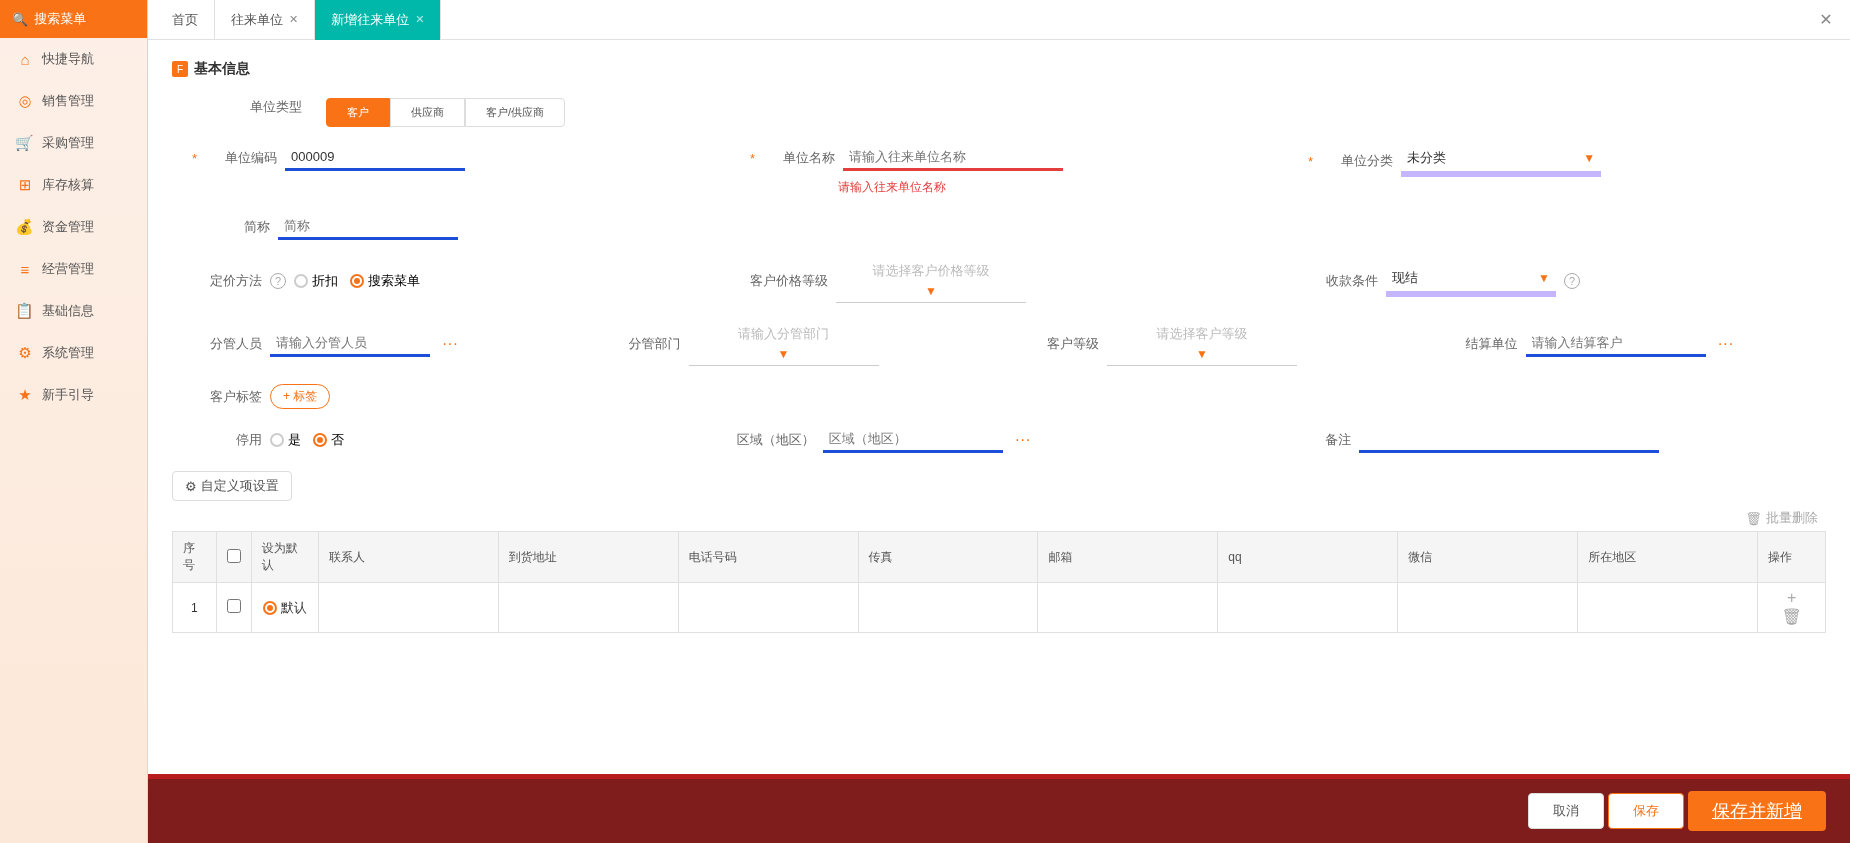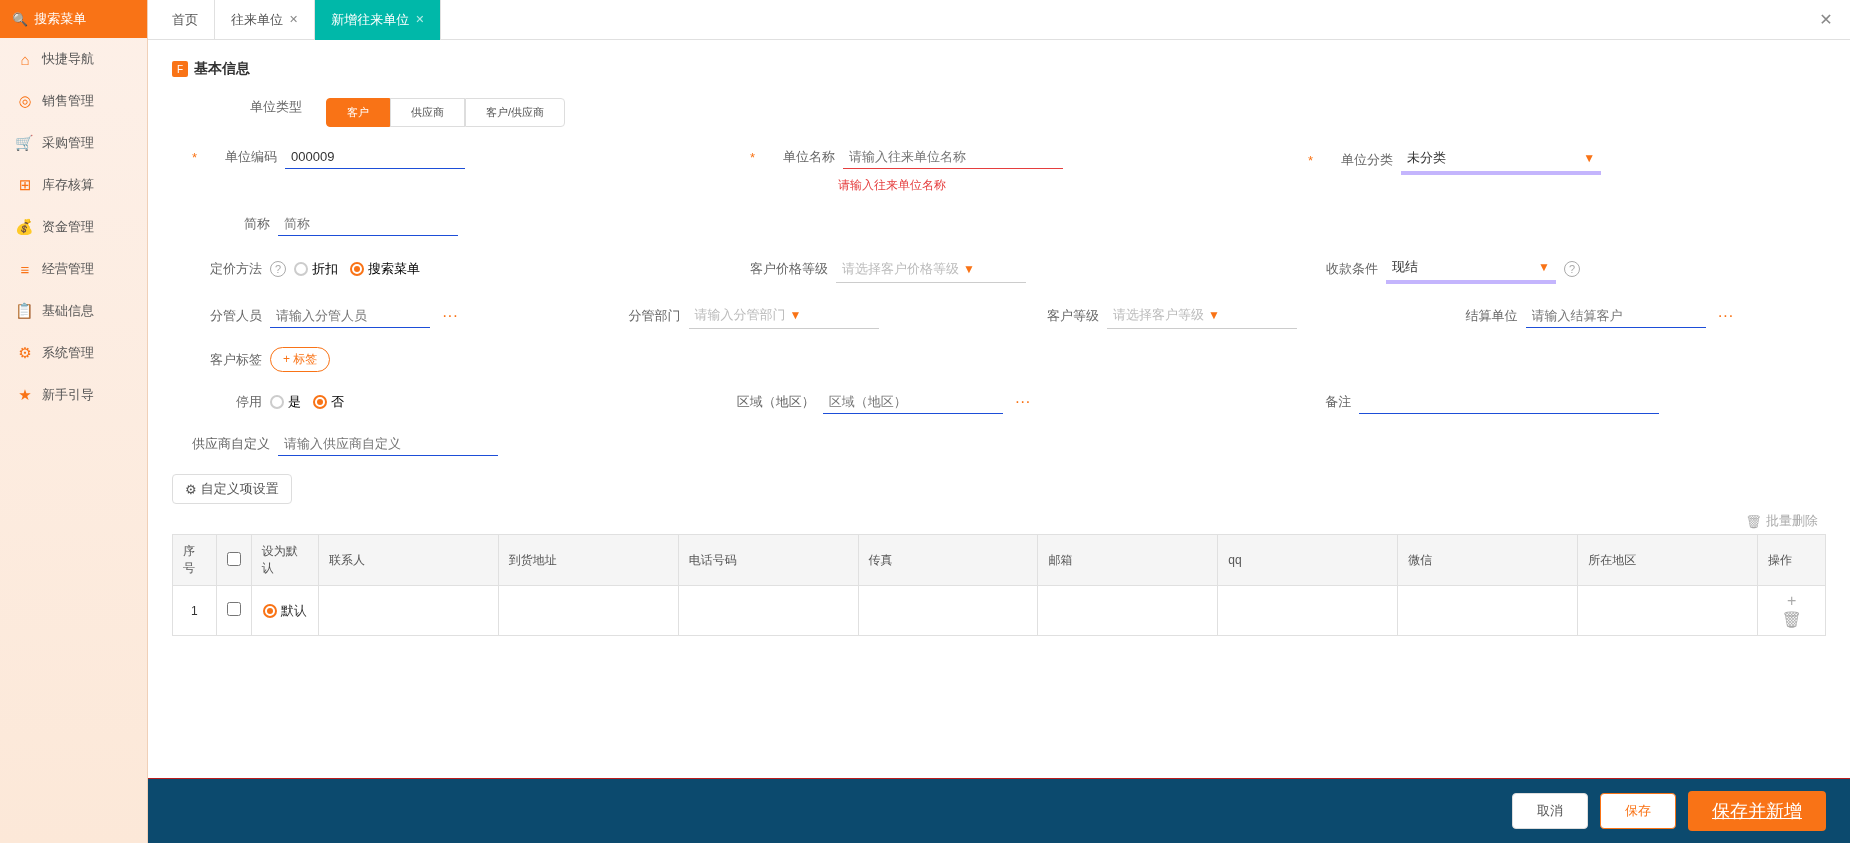--- a/index.html
+++ b/index.html
@@ -144,21 +144,21 @@
       white-space: nowrap;
       min-width: 70px;
       text-align: right;
     }
     .required-mark {
       color: #f97316;
       margin-right: 2px;
     }
     .form-input {
       border: none;
-      border-bottom: 1px solid #1d4ed8;
+      border-bottom: 3px solid #1d4ed8;
       padding: 4px 6px;
       color: #333;
       outline: none;
       background: transparent;
       width: 180px;
     }
     .form-input.error { border-bottom-color: #e53e3e; }
     .error-msg {
       color: #e53e3e;
       font-size: 12px;
@@ -183,38 +183,39 @@
       color: white;
       border-color: #f97316;
     }
     .unit-type-btn:first-child { border-radius: 4px 0 0 4px; }
     .unit-type-btn:last-child { border-radius: 0 4px 4px 0; }
 
     
     .form-select {
       display: flex;
       align-items: center;
-      border-bottom: 4px solid #c4b5fd;
+      border-bottom: 6px solid #c4b5fd;
       padding: 4px 6px;
       cursor: pointer;
       color: #333;
       gap: 4px;
       min-width: 160px;
     }
     .form-select .select-value { flex: 1; }
     .form-select .chevron { color: #f97316; font-size: 12px; }
     .form-select-placeholder {
       display: flex;
       align-items: center;
       border-bottom: 1px solid #ccc;
       padding: 4px 6px;
       cursor: pointer;
       color: #bbb;
       gap: 4px;
       min-width: 160px;
+      flex-direction: column;
     }
     .form-select-placeholder .chevron { color: #f97316; font-size: 12px; }
 
     
     .radio-group { display: flex; align-items: center; gap: 12px; }
     .radio-item { display: flex; align-items: center; gap: 4px; cursor: pointer; }
     .radio-circle {
       width: 14px;
       height: 14px;
       border-radius: 50%;
@@ -338,23 +339,23 @@
       color: #aaa;
       padding: 0 4px;
     }
 
     
     .footer {
       display: flex;
       justify-content: flex-end;
       align-items: center;
       padding: 12px 24px;
-      background: #0c4a6e;
-      border-top: 1px solid #b91c1c;
-      gap: 12px;
+      background: #7f1d1d;
+      border-top: 5px solid #b91c1c;
+      gap: 4px;
     }
     .btn-cancel {
       padding: 8px 24px;
       border: 1px solid #ddd;
       border-radius: 4px;
       background: white;
       cursor: pointer;
       color: #555;
       font-size: 13px;
     }
@@ -584,26 +585,20 @@
         <span class="form-label">区域（地区）</span>
         <input class="form-input" type="text" style="width: 180px;" placeholder="区域（地区）">
         <span class="dots-btn">···</span>
       </div>
       <div class="form-group">
         <span class="form-label">备注</span>
         <input class="form-input" type="text" style="width: 300px;">
       </div>
     </div>
 
-    <div class="form-row" style="margin-left: 20px; margin-bottom: 18px;">
-      <div class="form-group">
-        <span class="form-label">供应商自定义</span>
-        <input class="form-input" type="text" style="width: 220px;" placeholder="请输入供应商自定义">
-      </div>
-    </div>
 
     <div style="margin-bottom: 8px;">
       <button class="custom-settings-btn">
         <span>⚙</span>
         <span>自定义项设置</span>
       </button>
     </div>
 
     <div class="batch-delete">
       <div class="batch-delete-btn">

